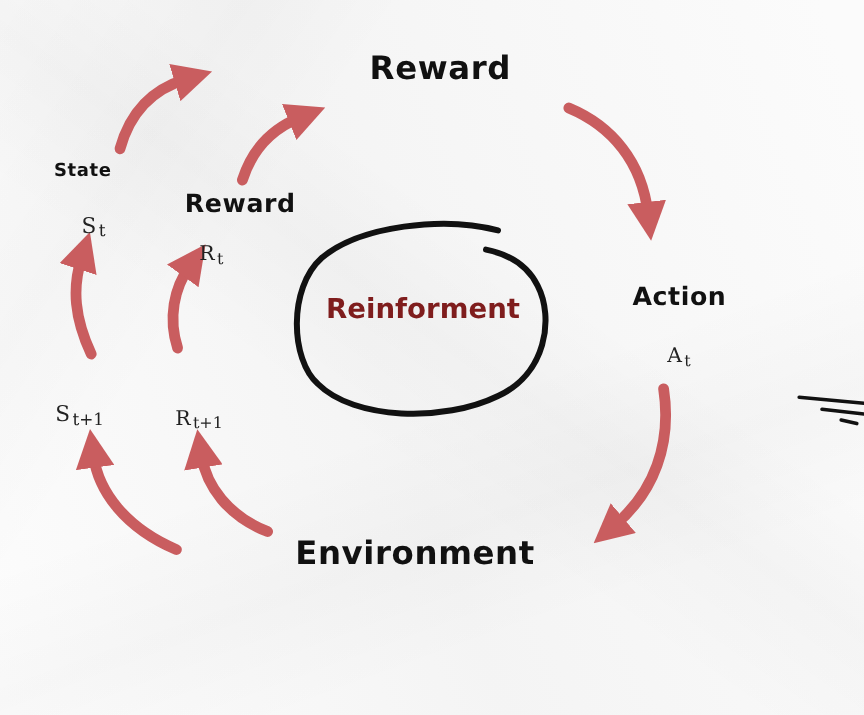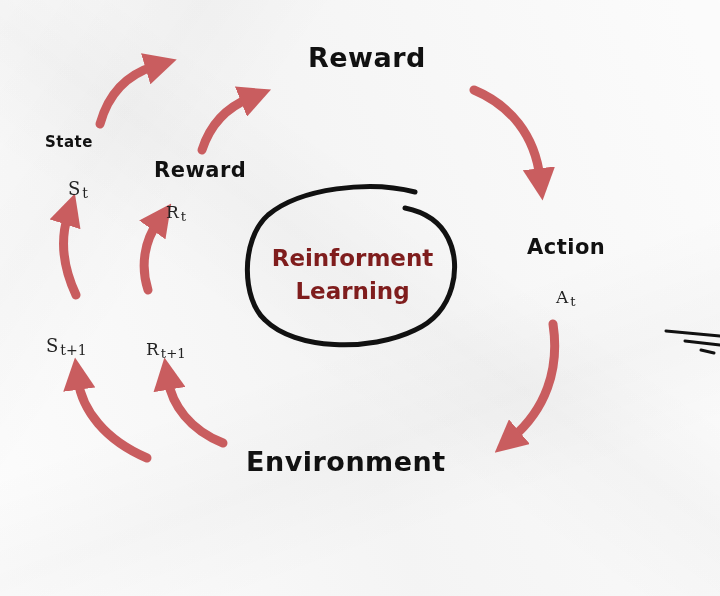--- a/index.html
+++ b/index.html
@@ -88,14 +88,13 @@
 
 <div class="lbl sym" style="left:46px; top:314px; font-size:18px;text-align:center;">
   <span>S</span><span class="sub">t+1</span>
 </div>
 <div class="lbl sym" style="left:146px; top:318px; font-size:17px;">
   <span>R</span><span class="sub">t+1</span>
 </div>
 
 <div class="center-title" style="left:250px; top:242px; width:205px; font-size:23px; line-height:33px;">
   <div>Reinforment</div>
-  <div>Learning</div>
 </div>
 
 </body></html>

